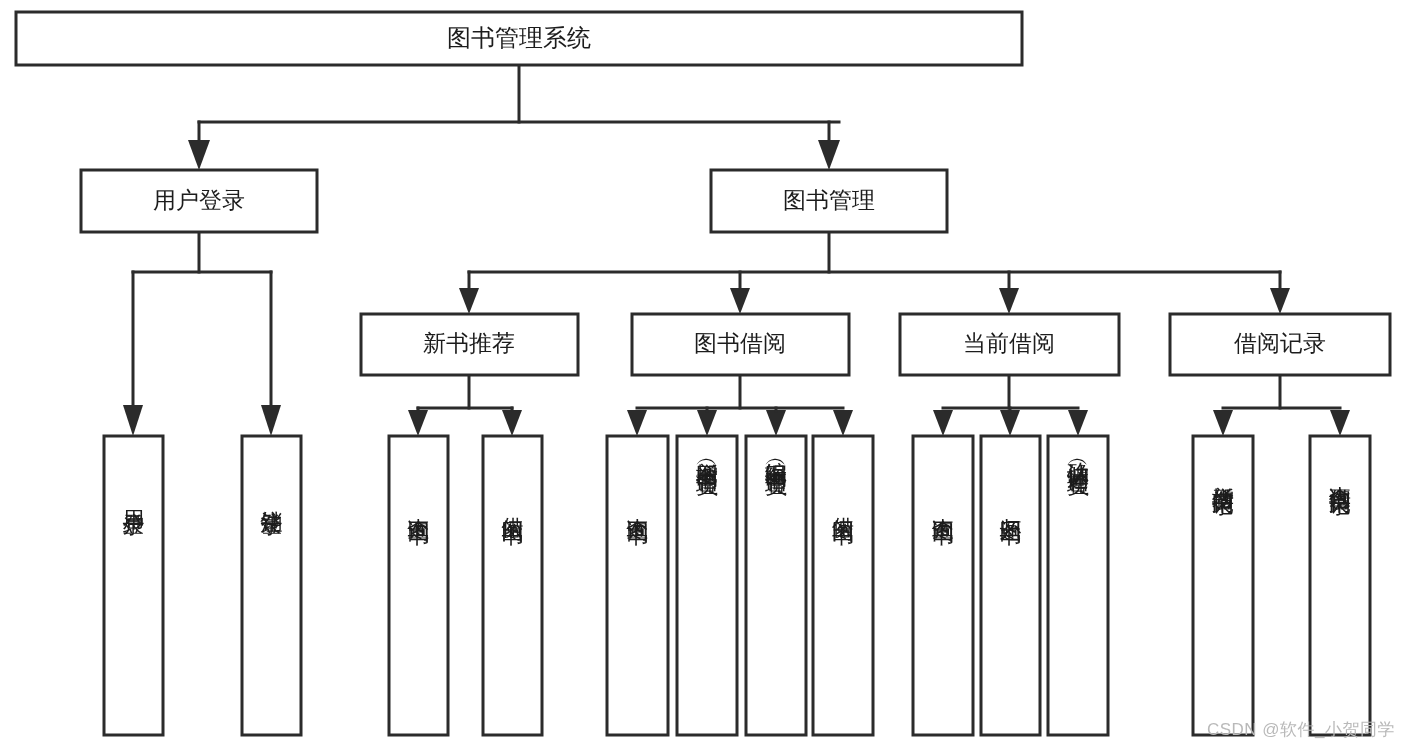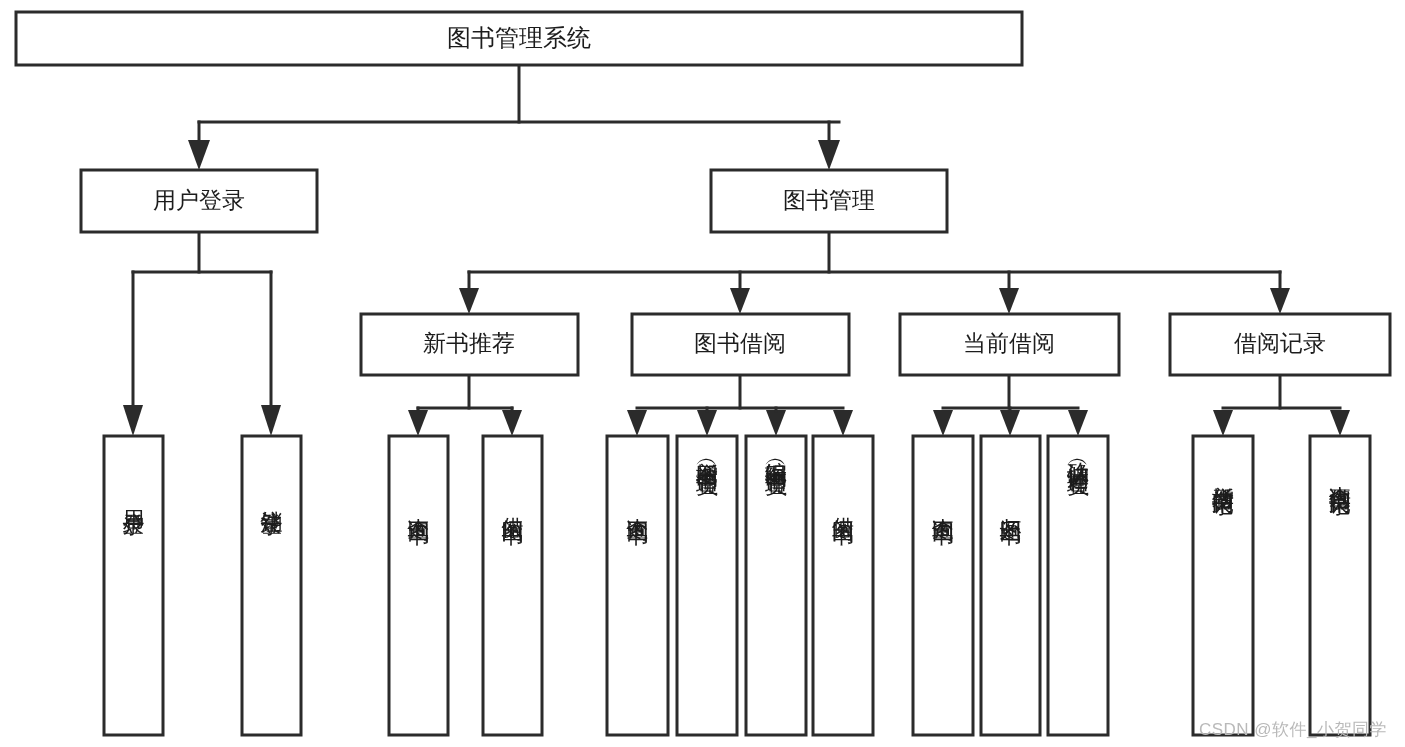--- a/index.html
+++ b/index.html
@@ -68,21 +68,21 @@
     line-height: 1.18;
     color: #1c1c1c;
     writing-mode: vertical-rl;
     text-orientation: upright;
     letter-spacing: 2px;
     white-space: nowrap;
     text-align: start;
   }
   .watermark {
     position: absolute;
-    right: 18px;
+    right: 10px;
     bottom: 6px;
     font-family: "Liberation Sans", "DejaVu Sans", sans-serif;
     font-size: 17px;
     color: #b9b9b9;
     letter-spacing: 0.5px;
     pointer-events: none;
     user-select: none;
     text-align: right;
   }
 </style>

